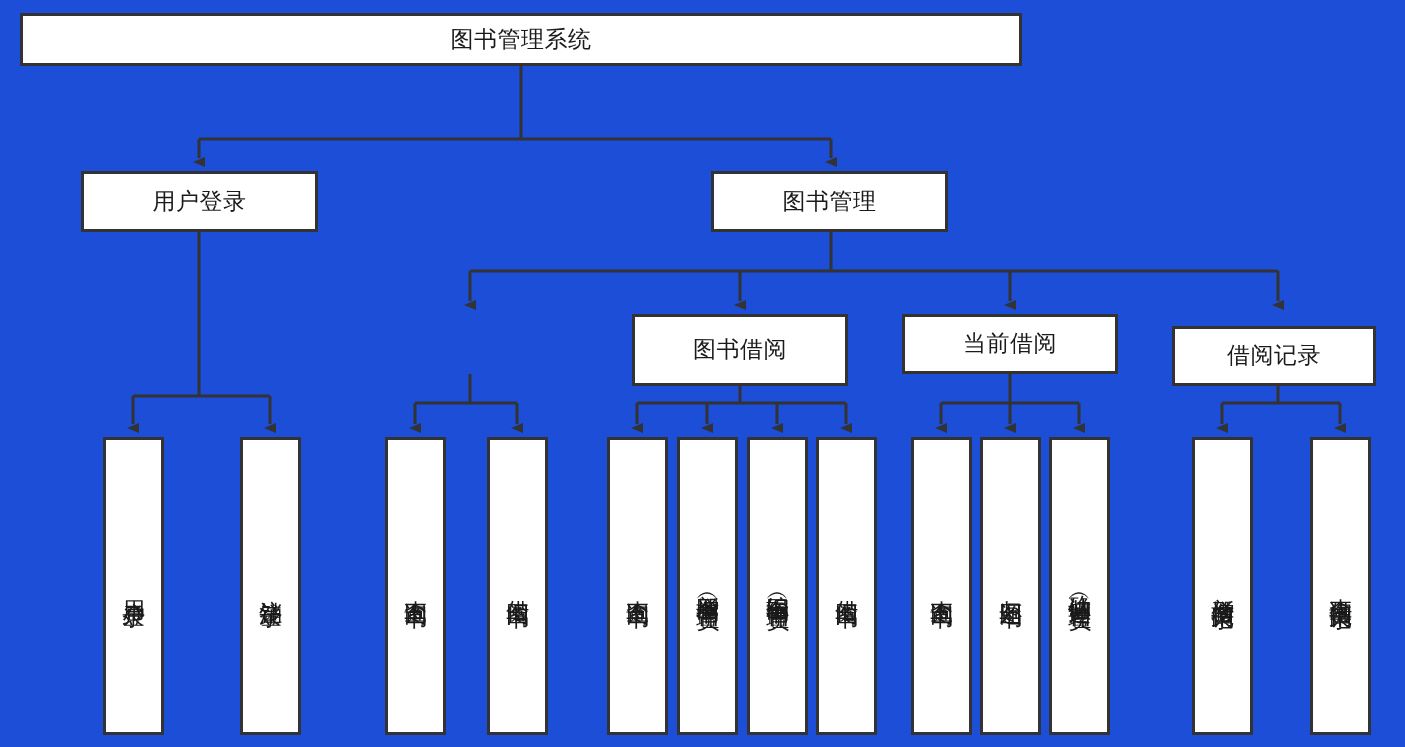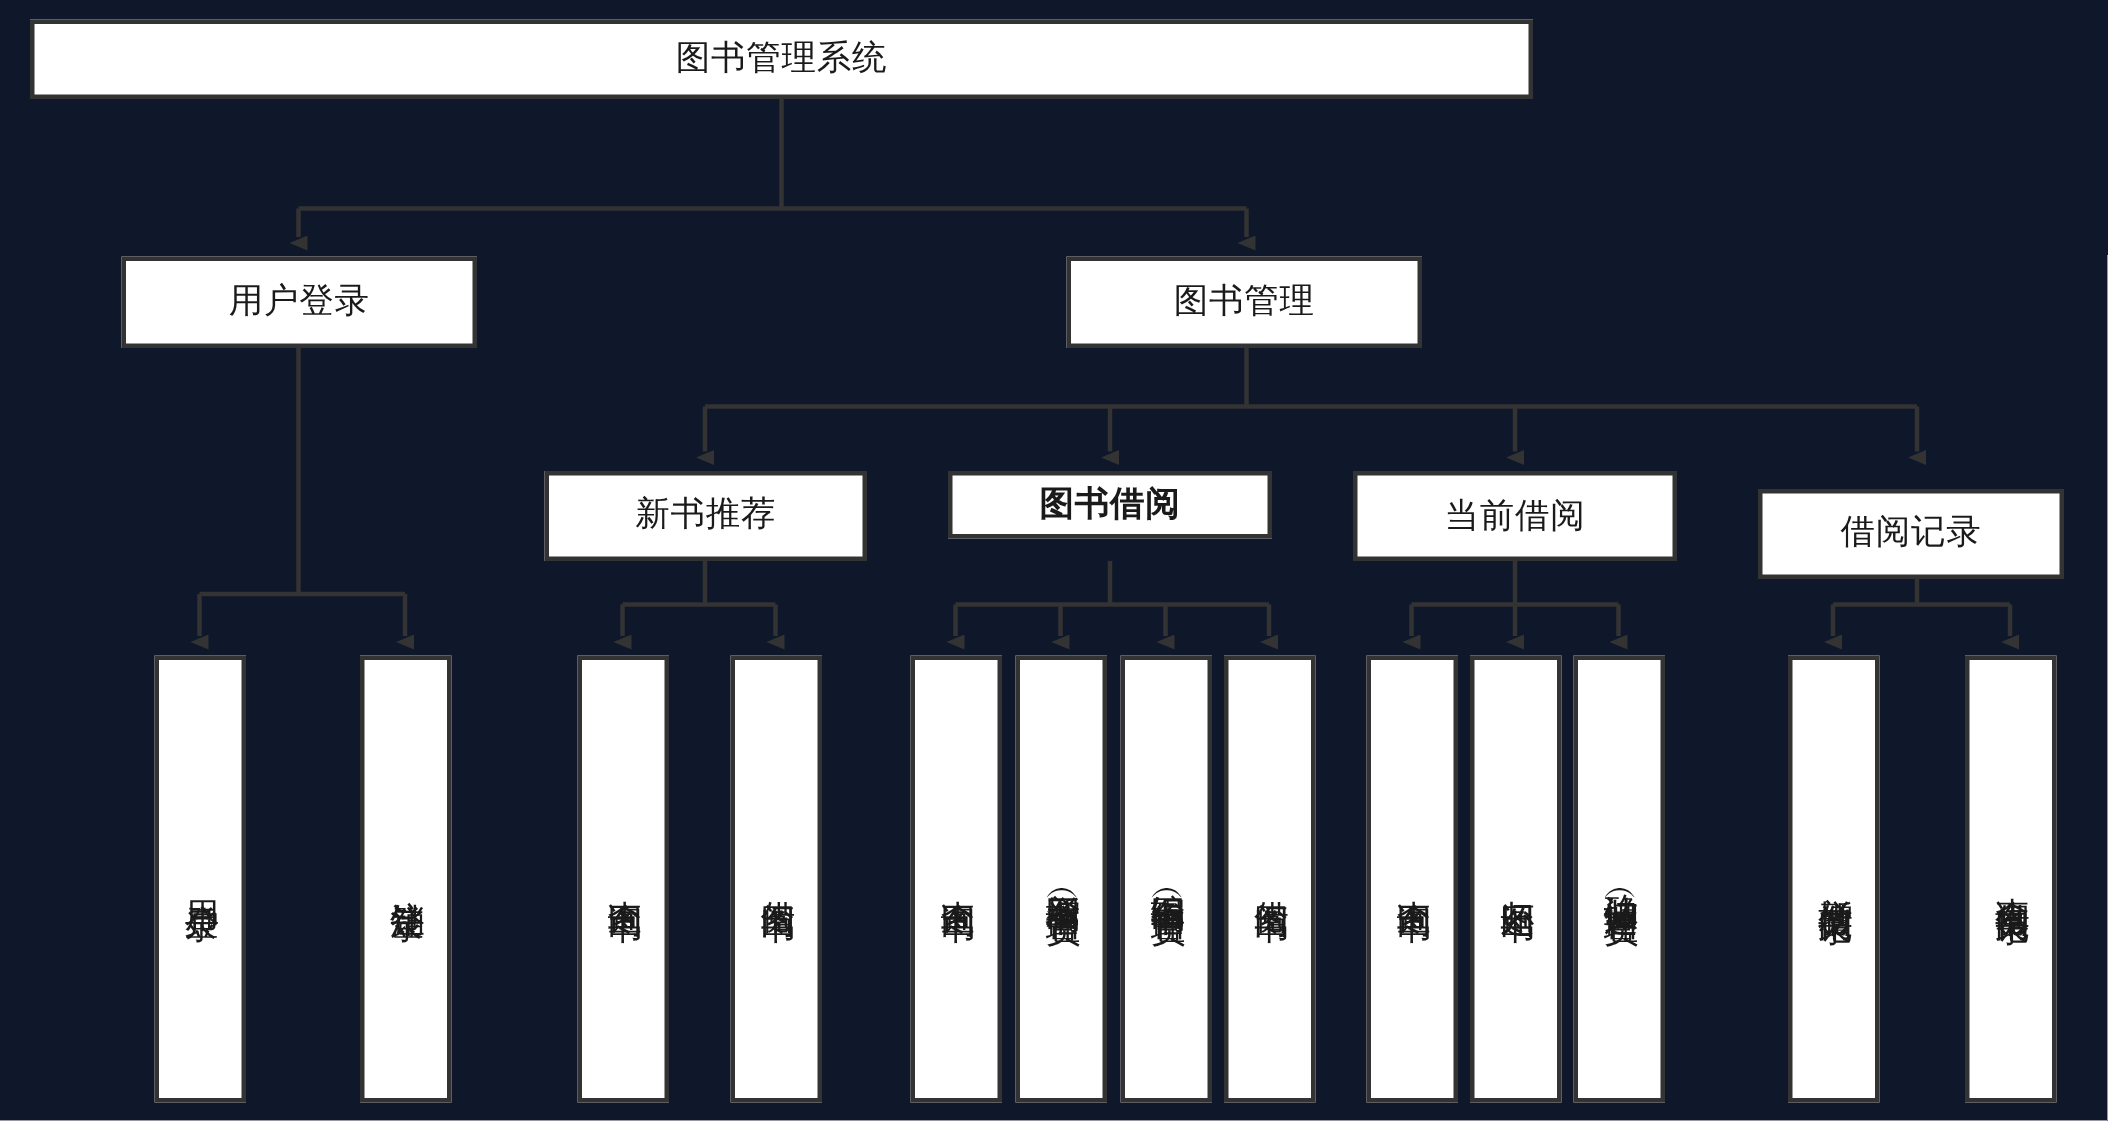--- a/index.html
+++ b/index.html
@@ -7,21 +7,21 @@
     padding: 0;
     background: #ffffff;
   }
   body {
     font-family: "DejaVu Sans", "Liberation Sans", sans-serif;
   }
   #diagram-root {
     position: relative;
     width: 1405px;
     height: 747px;
-    background: #0f172a;
+    background: #1d4ed8;
     overflow: hidden;
   }
   #diagram-svg {
     position: absolute;
     top: 0;
     left: 0;
     width: 1405px;
     height: 747px;
   }
   .node-box {
@@ -129,25 +129,22 @@
   </div>
 
   <div class="node-box" style="left:81px; top:171px; width:237px; height:61px;">
     <span class="node-label-h">用户登录</span>
   </div>
 
   <div class="node-box" style="left:711px; top:171px; width:237px; height:61px;">
     <span class="node-label-h">图书管理</span>
   </div>
 
-  <div class="node-box" style="left:363px; top:314px; width:215px; height:60px;">
-    <span class="node-label-h">新书推荐</span>
-  </div>
-
-  <div class="node-box" style="left:632px; top:314px; width:216px; height:45px;font-weight:bold;">
+
+  <div class="node-box" style="left:632px; top:314px; width:216px; height:72px;">
     <span class="node-label-h">图书借阅</span>
   </div>
 
   <div class="node-box" style="left:902px; top:314px; width:216px; height:60px;font-family:Liberation Serif, serif;">
     <span class="node-label-h">当前借阅</span>
   </div>
 
   <div class="node-box" style="left:1172px; top:314px; width:204px; height:60px;margin-top:12px;">
     <span class="node-label-h">借阅记录</span>
   </div>

